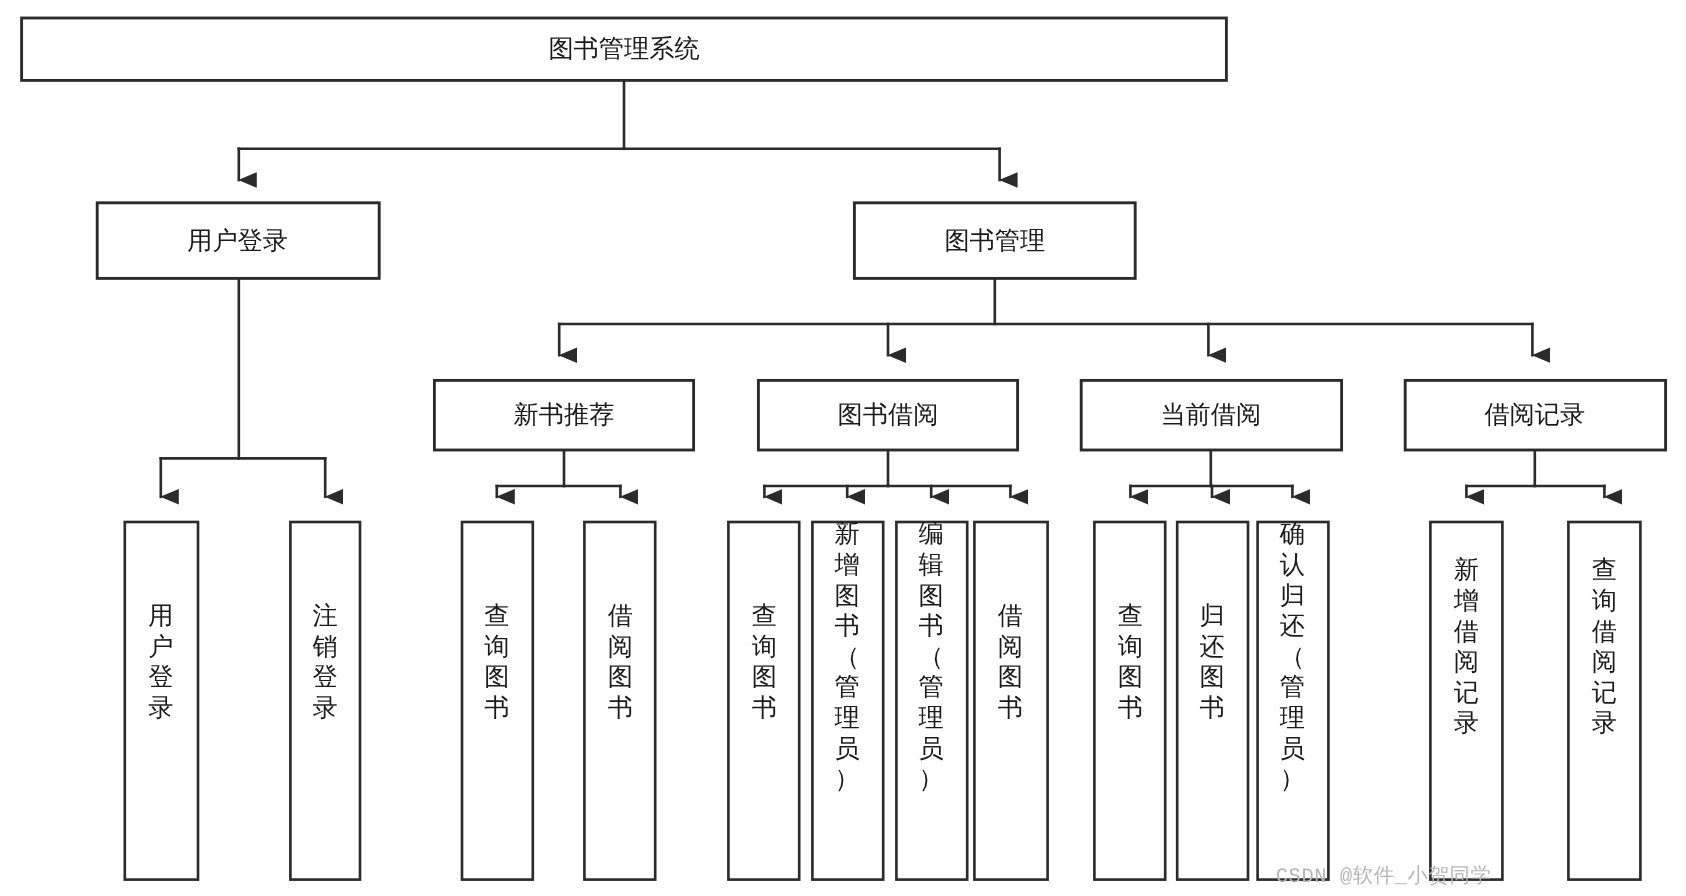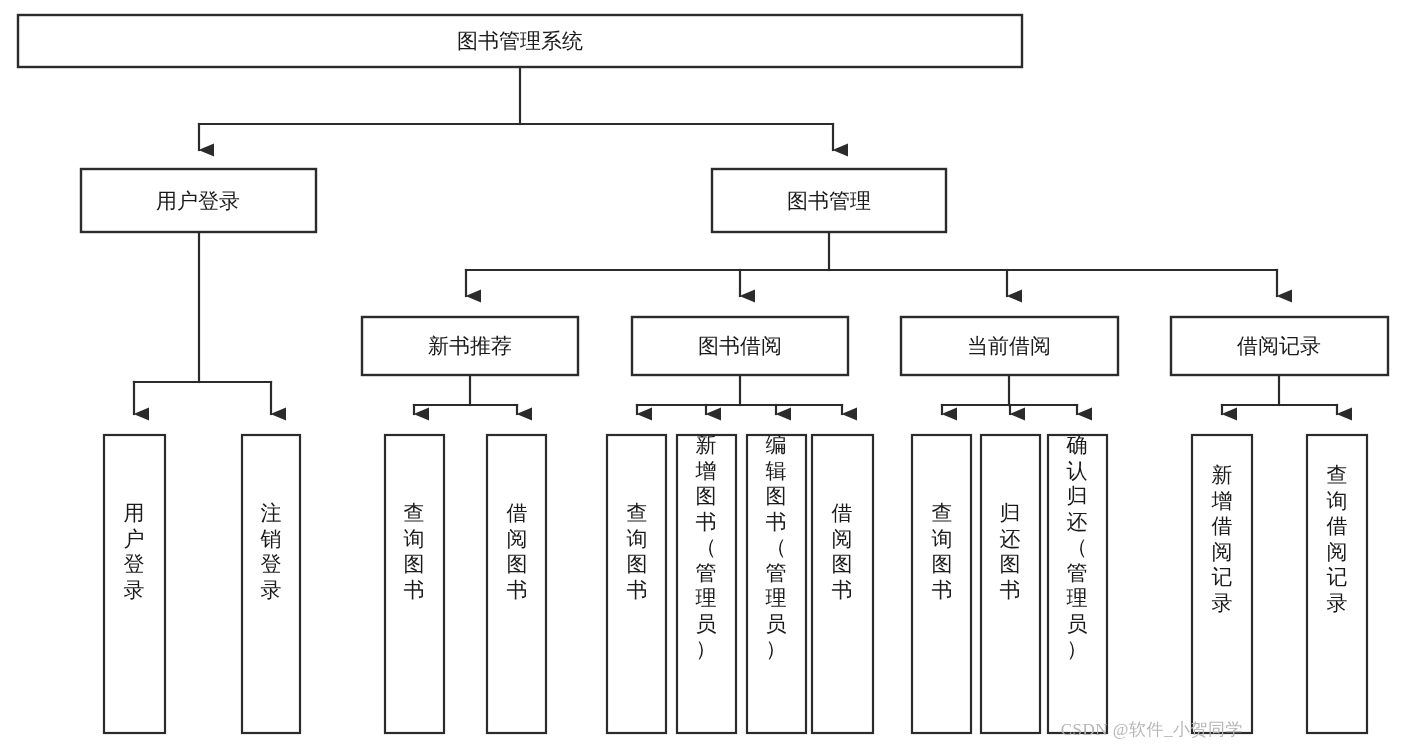--- a/index.html
+++ b/index.html
@@ -57,21 +57,21 @@
   .leaf-label {
     font-family: "Liberation Sans", "DejaVu Sans", sans-serif;
     fill: #1a1a1a;
     font-size: 21px;
     text-anchor: middle;
   }
   .watermark {
     position: absolute;
     right: 10px;
     bottom: 6px;
-    font-family: Liberation Serif, serif;
+    font-family: Liberation Mono, monospace;
     font-size: 17px;
     color: #b6b6b6;
     letter-spacing: 0.5px;
     white-space: nowrap;
     user-select: none;
   }
 </style>
 </head>
 <body>
 

